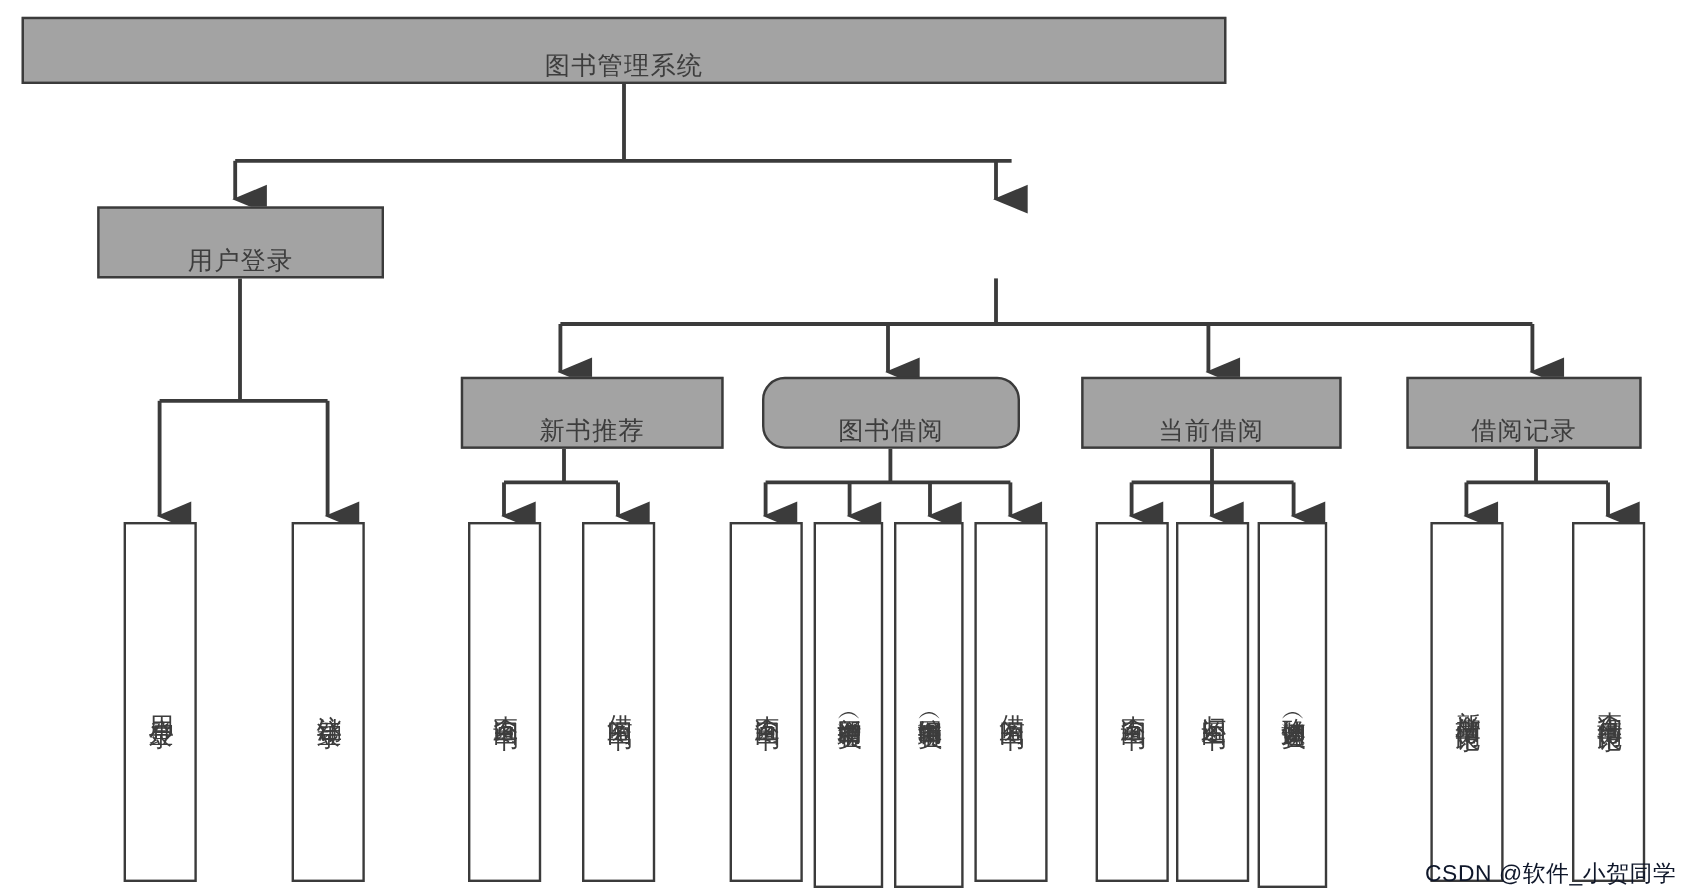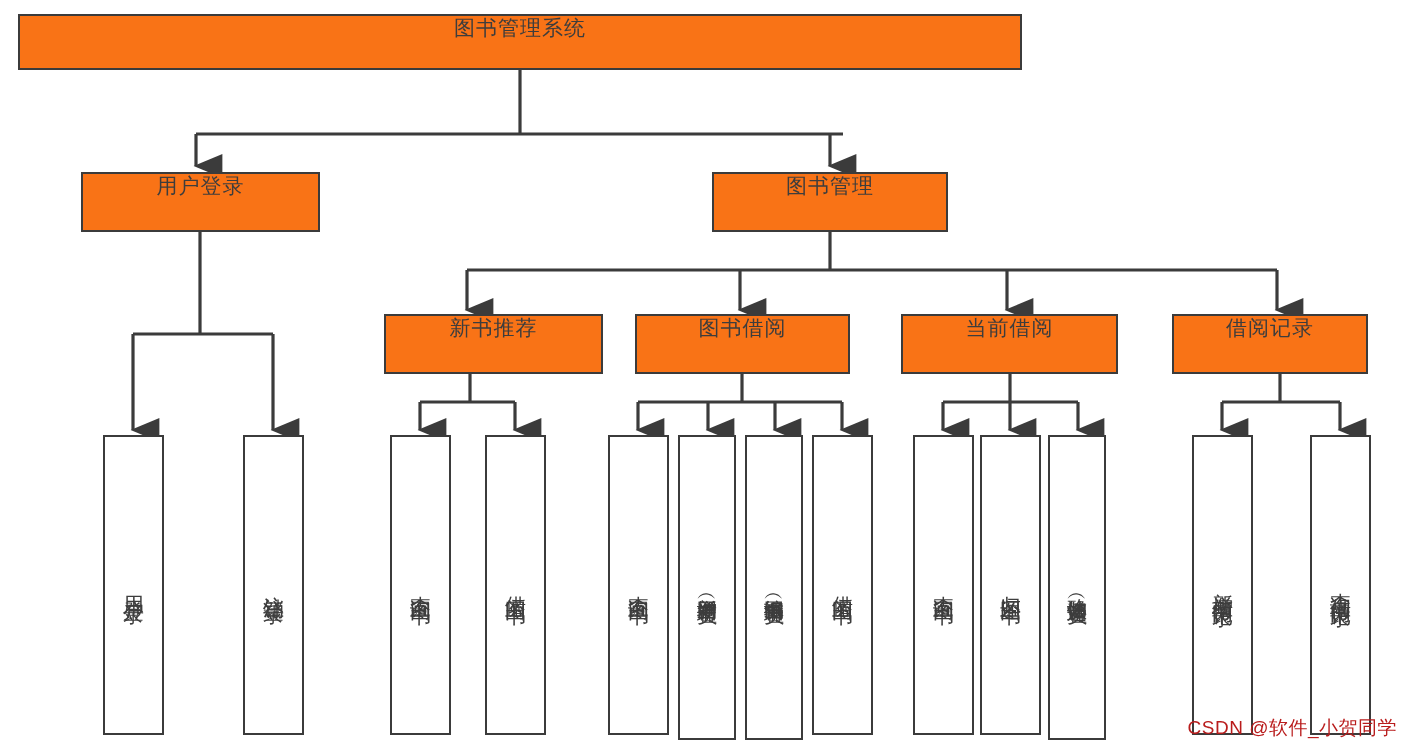--- a/index.html
+++ b/index.html
@@ -1,25 +1,25 @@
 <!DOCTYPE html>
 <html><head>
 <meta charset="utf-8">
 <style>
   html,body{margin:0;padding:0;background:#ffffff;}
   body{width:1405px;height:747px;overflow:hidden;font-family:"Liberation Sans","DejaVu Sans",sans-serif;}
   #stage{position:relative;width:1405px;height:747px;background:#fff;}
   svg.lines{position:absolute;left:0;top:0;width:1405px;height:747px;pointer-events:none;}
-  .box{position:absolute;box-sizing:border-box;background:#f97316;border:2.5px solid #3b3b3b;display:flex;align-items:flex-start;justify-content:center;}
+  .box{position:absolute;box-sizing:border-box;background:#a3a3a3;border:2.5px solid #3b3b3b;display:flex;align-items:flex-end;justify-content:center;}
   .box .lbl{color:#3d3d3d;font-size:21px;line-height:1.15;letter-spacing:1px;white-space:nowrap;}
   .vbox{position:absolute;box-sizing:border-box;background:#ffffff;border:2.5px solid #3b3b3b;display:flex;align-items:center;justify-content:center;overflow:hidden;}
   .vbox .vlbl{color:#3d3d3d;font-size:21px;letter-spacing:3px;line-height:1.05;
      writing-mode:vertical-rl;text-orientation:upright;white-space:nowrap;}
   .vbox.tight .vlbl{letter-spacing:1px;font-size:20px;}
-  .watermark{position:absolute;right:8px;bottom:6px;color:#b91c1c;font-size:19px;letter-spacing:0.5px;white-space:nowrap;}
+  .watermark{position:absolute;right:8px;bottom:6px;color:#0f172a;font-size:19px;letter-spacing:0.5px;white-space:nowrap;}
 </style>
 </head>
 <body>
 
 <div id="stage">
 
   <svg class="lines" viewBox="0 0 1405 747">
     <defs>
       <marker id="arw" viewBox="0 0 12 12" refX="6" refY="11" markerWidth="9" markerHeight="11" orient="auto-start-reverse">
         <path d="M 1 0 L 11 0 L 6 12 Z" fill="#3b3b3b"></path>
@@ -69,28 +69,25 @@
     </g>
   </svg>
 
   <div class="box" style="left:18px;top:14px;width:1004px;height:56px;">
     <span class="lbl">图书管理系统</span>
   </div>
 
   <div class="box" style="left:81px;top:172px;width:239px;height:60px;">
     <span class="lbl">用户登录</span>
   </div>
-  <div class="box" style="left:712px;top:172px;width:236px;height:60px;">
-    <span class="lbl">图书管理</span>
-  </div>
 
   <div class="box" style="left:361px;top:314px;width:219px;height:60px;margin-left:23px;">
     <span class="lbl">新书推荐</span>
   </div>
-  <div class="box" style="left:635px;top:314px;width:215px;height:60px;">
+  <div class="box" style="left:635px;top:314px;width:215px;height:60px;border-radius:19px;">
     <span class="lbl">图书借阅</span>
   </div>
   <div class="box" style="left:901px;top:314px;width:217px;height:60px;">
     <span class="lbl">当前借阅</span>
   </div>
   <div class="box" style="left:1172px;top:314px;width:196px;height:60px;">
     <span class="lbl">借阅记录</span>
   </div>
 
   <div class="vbox" style="left:103px;top:435px;width:61px;height:300px;">

